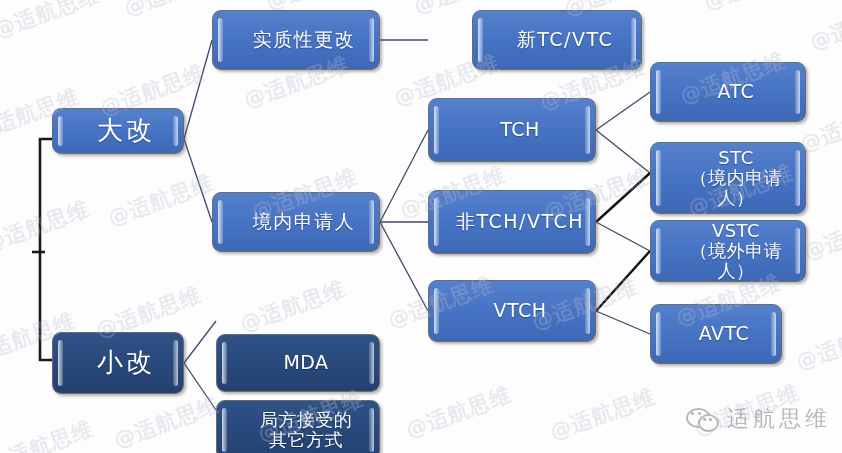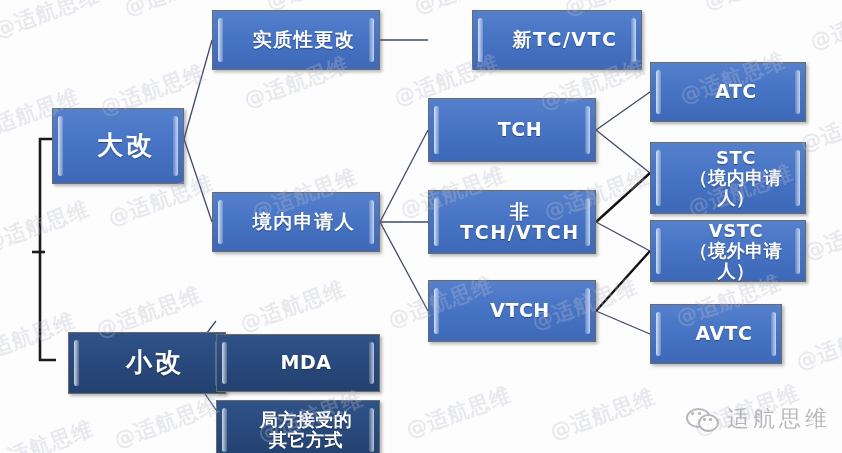--- a/index.html
+++ b/index.html
@@ -35,25 +35,25 @@
   }
   
   #links{
     position:absolute;left:0;top:0;width:842px;height:453px;
     z-index:10;
   }
   
   .node{
     position:absolute;
     box-sizing:border-box;
-    border-radius:0;
+    border-radius:9px;
     display:flex;align-items:center;justify-content:center;
     text-align:center;
     color:#ffffff;
-    font-weight:700;
+    font-weight:400;
     line-height:1.12;
     z-index:20;
     border:1px solid #6b6b6b;
     box-shadow:2px 2px 3px rgba(90,90,90,.45);
     letter-spacing:.5px;
     text-shadow:0 1px 1px rgba(0,0,0,.35);
     padding-left:16px;
   }
   .node .lbl{position:relative;z-index:3;padding:0 6px;}
   
@@ -128,24 +128,24 @@
       <line x1="596" y1="222" x2="650" y2="251" stroke="#3E4A6B" stroke-width="1.3"></line>
       <line x1="596" y1="311" x2="650" y2="251" stroke="#111111" stroke-width="2.4"></line>
       <line x1="596" y1="311" x2="650" y2="334" stroke="#3E4A6B" stroke-width="1.3"></line>
       <line x1="184" y1="363" x2="216" y2="321" stroke="#3E4A6B" stroke-width="1.3"></line>
       <line x1="184" y1="363" x2="216" y2="410" stroke="#3E4A6B" stroke-width="1.3"></line>
       <path d="M 56 139 L 40 139 L 40 360 L 56 360" fill="none" stroke="#1a1a1a" stroke-width="2.6"></path>
       <line x1="32" y1="252" x2="45" y2="252" stroke="#1a1a1a" stroke-width="2.6"></line>
     </svg>
 
   <div id="nodes">
-      <div class="node light big" style="left: 52px; top: 108px; width: 132px; height: 76px;">
+      <div class="node light big" style="left: 52px; top: 108px; width: 132px; height: 46px;">
         <span class="lbl">大改</span>
       </div>
-      <div class="node dark big" style="left: 68px; top: 332px; width: 158px; height: 62px;">
+      <div class="node dark big" style="left: 52px; top: 332px; width: 132px; height: 62px;">
         <span class="lbl">小改</span>
       </div>
       <div class="node light cn" style="left: 212px; top: 10px; width: 168px; height: 60px;">
         <span class="lbl">实质性更改</span>
       </div>
       <div class="node light cn" style="left: 212px; top: 192px; width: 168px; height: 60px;">
         <span class="lbl">境内申请人</span>
       </div>
       <div class="node dark en" style="left: 216px; top: 292px; width: 164px; height: 58px; margin-top: 42px;">
         <span class="lbl">MDA</span>

